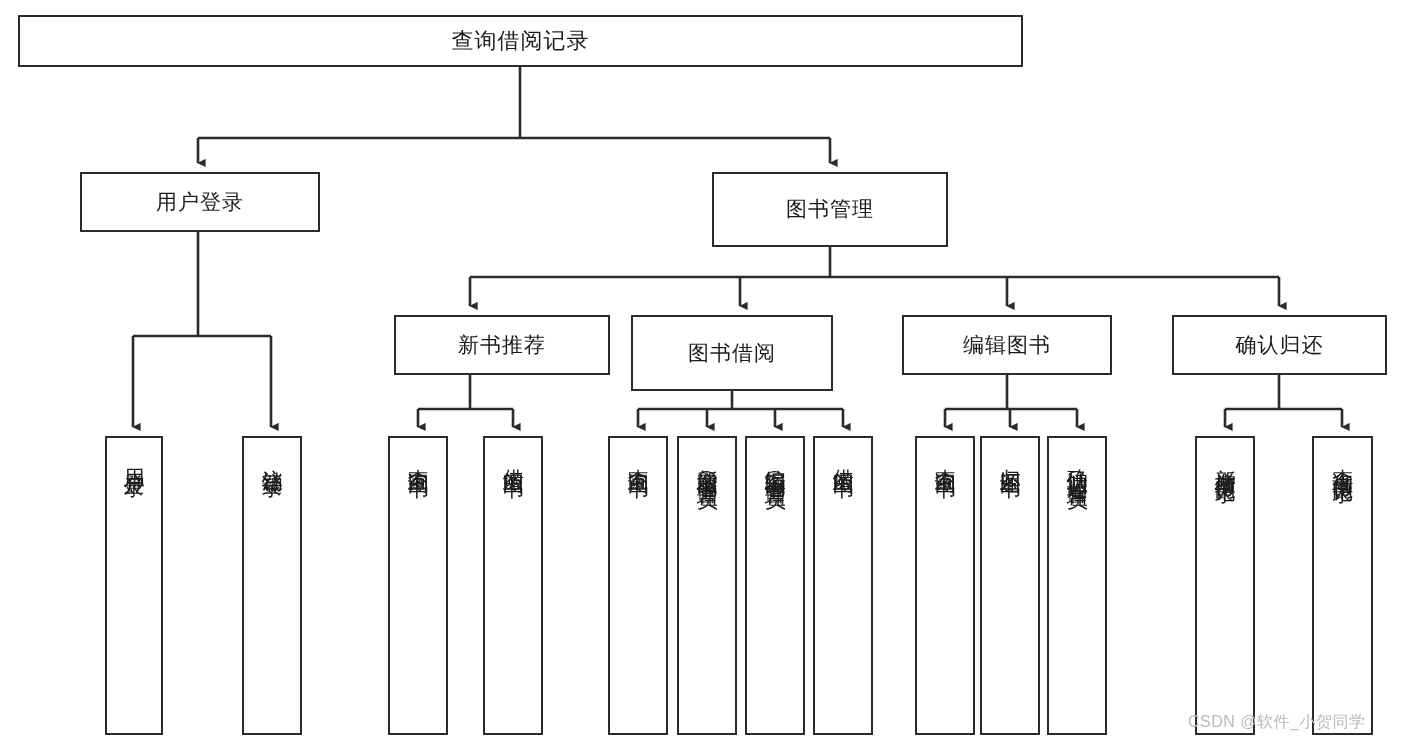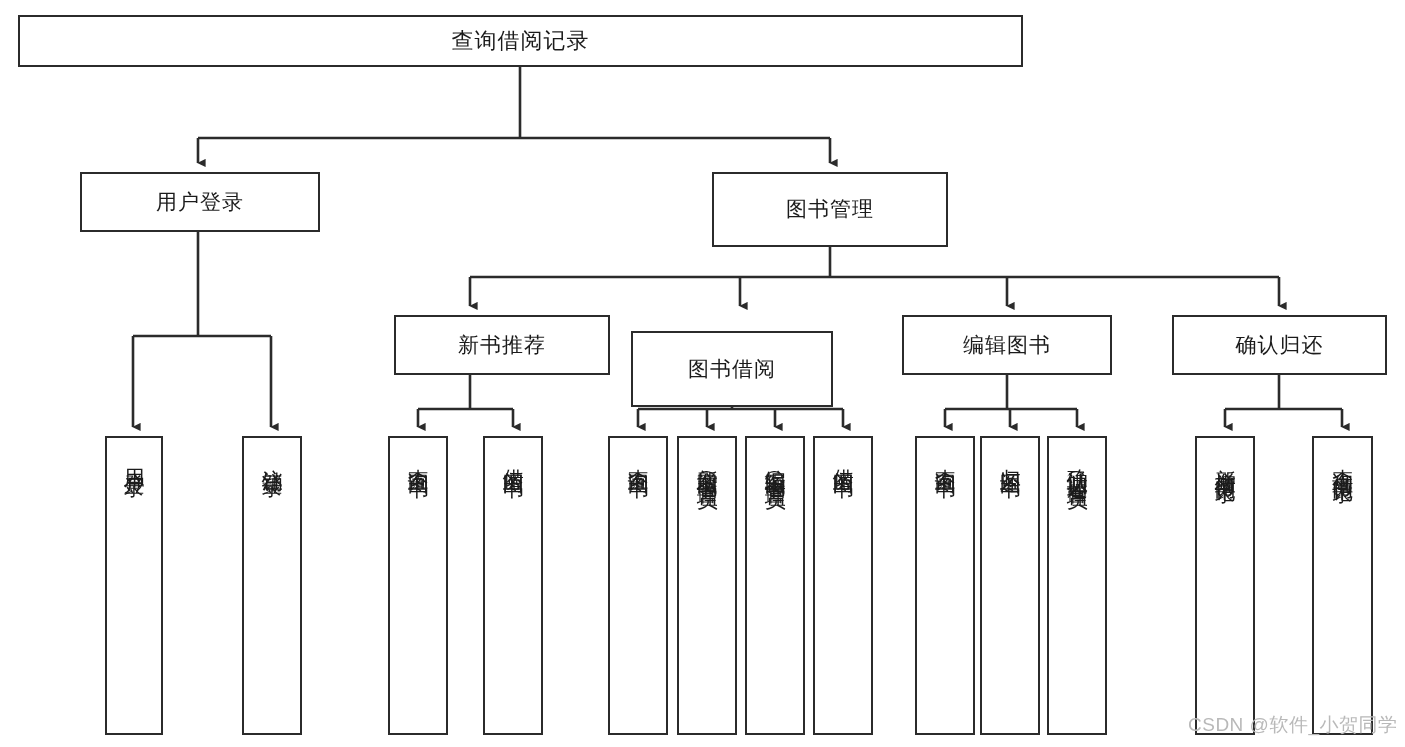--- a/index.html
+++ b/index.html
@@ -50,21 +50,21 @@
     text-orientation: upright;
     font-size: 21px;
     letter-spacing: 3px;
     white-space: normal;
     text-align: left;
   }
   .watermark {
     position: absolute;
     left: 1188px;
     top: 712px;
-    font-size: 19px;
+    font-size: 16px;
     color: #b9b9b9;
     letter-spacing: 0.5px;
     white-space: nowrap;
     font-family: "Liberation Sans", "DejaVu Sans", sans-serif;
   }
 </style>
 </head>
 <body>
 
 <div id="canvas">
@@ -126,21 +126,21 @@
   <div class="node" style="left:80px; top:172px; width:240px; height:60px;">
     <span class="lbl">用户登录</span>
   </div>
   <div class="node" style="left:712px; top:172px; width:236px; height:75px;">
     <span class="lbl">图书管理</span>
   </div>
 
   <div class="node" style="left:362px; top:315px; width:216px; height:60px;margin-left:32px;">
     <span class="lbl">新书推荐</span>
   </div>
-  <div class="node" style="left:631px; top:315px; width:202px; height:76px;margin-top:16px;">
+  <div class="node" style="left:631px; top:315px; width:202px; height:76px;">
     <span class="lbl">图书借阅</span>
   </div>
   <div class="node" style="left:902px; top:315px; width:210px; height:60px;">
     <span class="lbl">编辑图书</span>
   </div>
   <div class="node" style="left:1172px; top:315px; width:215px; height:60px;">
     <span class="lbl">确认归还</span>
   </div>
 
   <div class="node leaf" style="left:105px; top:436px; width:58px; height:299px;">

